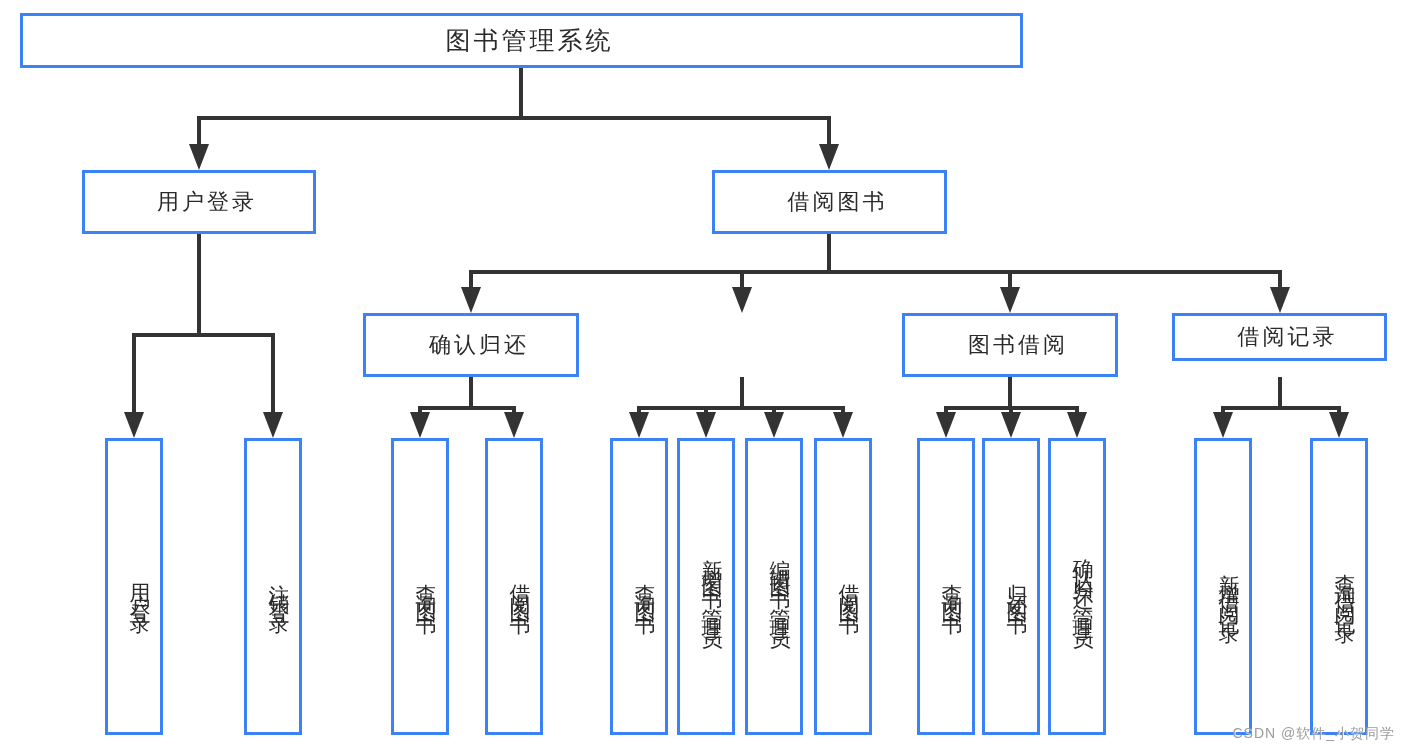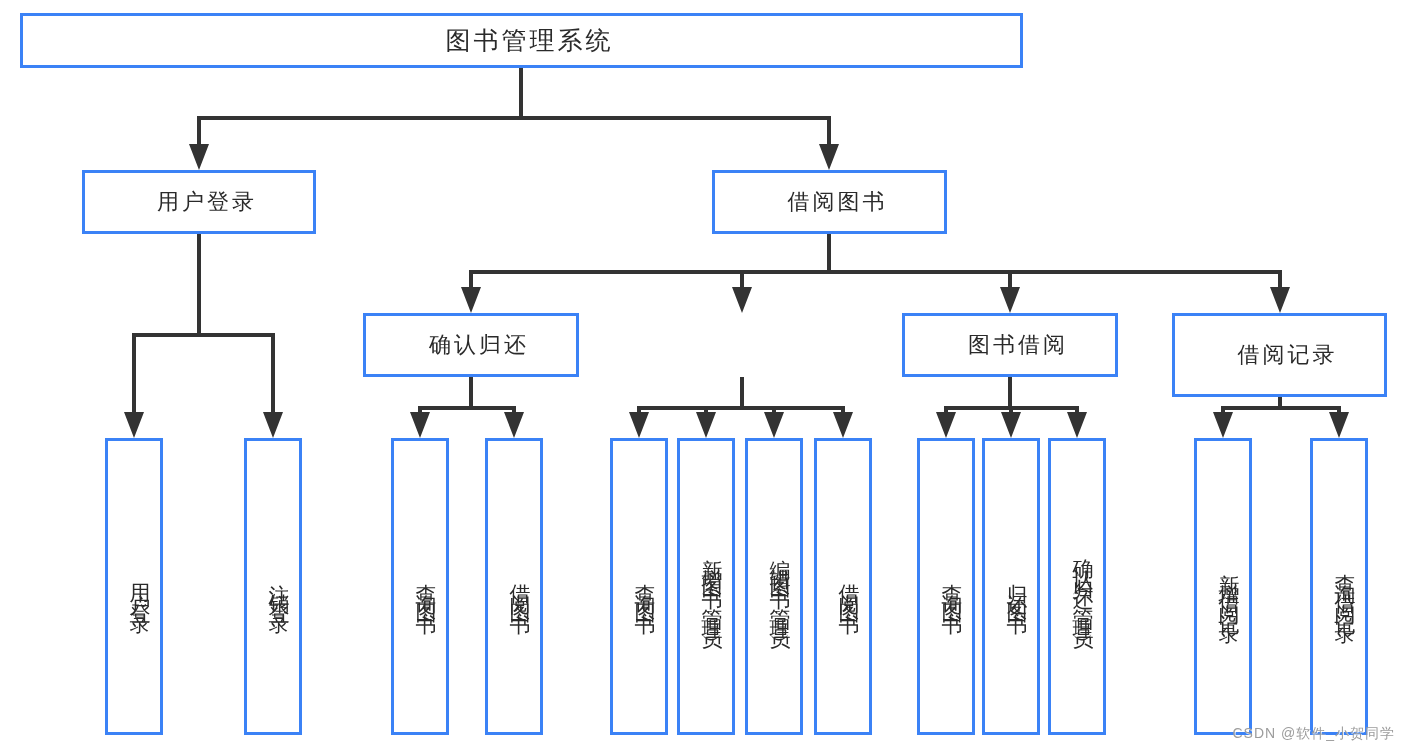--- a/index.html
+++ b/index.html
@@ -109,21 +109,21 @@
   <div class="node" style="left:712px; top:170px; width:235px; height:64px;">
     <span class="hlabel">借阅图书</span>
   </div>
 
   <div class="node" style="left:363px; top:313px; width:216px; height:64px;">
     <span class="hlabel">确认归还</span>
   </div>
   <div class="node" style="left:902px; top:313px; width:216px; height:64px;">
     <span class="hlabel">图书借阅</span>
   </div>
-  <div class="node" style="left:1172px; top:313px; width:215px; height:84px;justify-content:center;">
+  <div class="node" style="left:1172px; top:313px; width:215px; height:48px;justify-content:center;">
     <span class="hlabel">借阅记录</span>
   </div>
 
   <div class="node node--leaf" style="left:105px; top:438px; width:58px; height:297px;">
     <span class="vlabel">用户登录</span>
   </div>
   <div class="node node--leaf" style="left:244px; top:438px; width:58px; height:297px;">
     <span class="vlabel">注销登录</span>
   </div>
 

